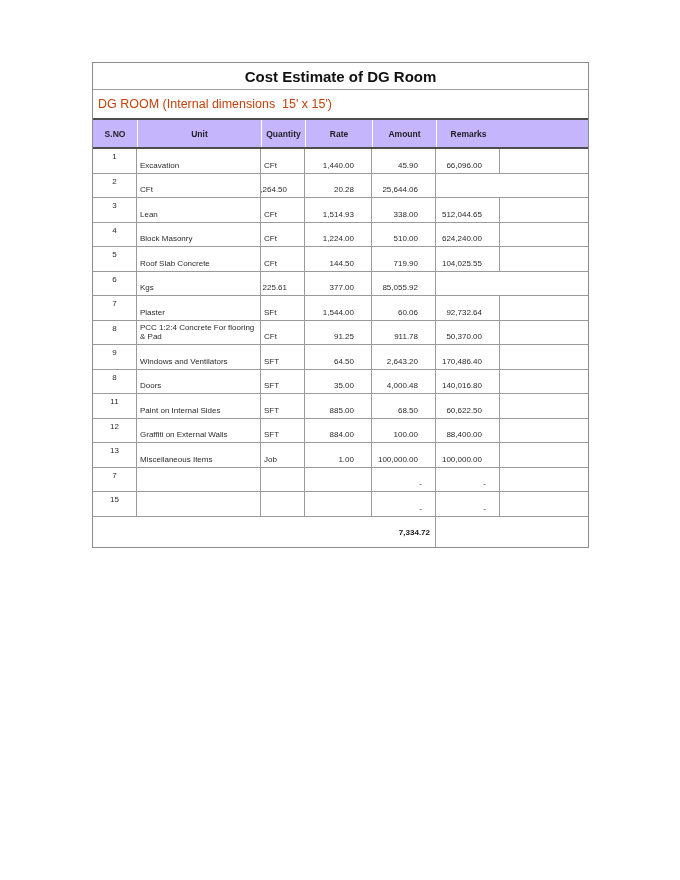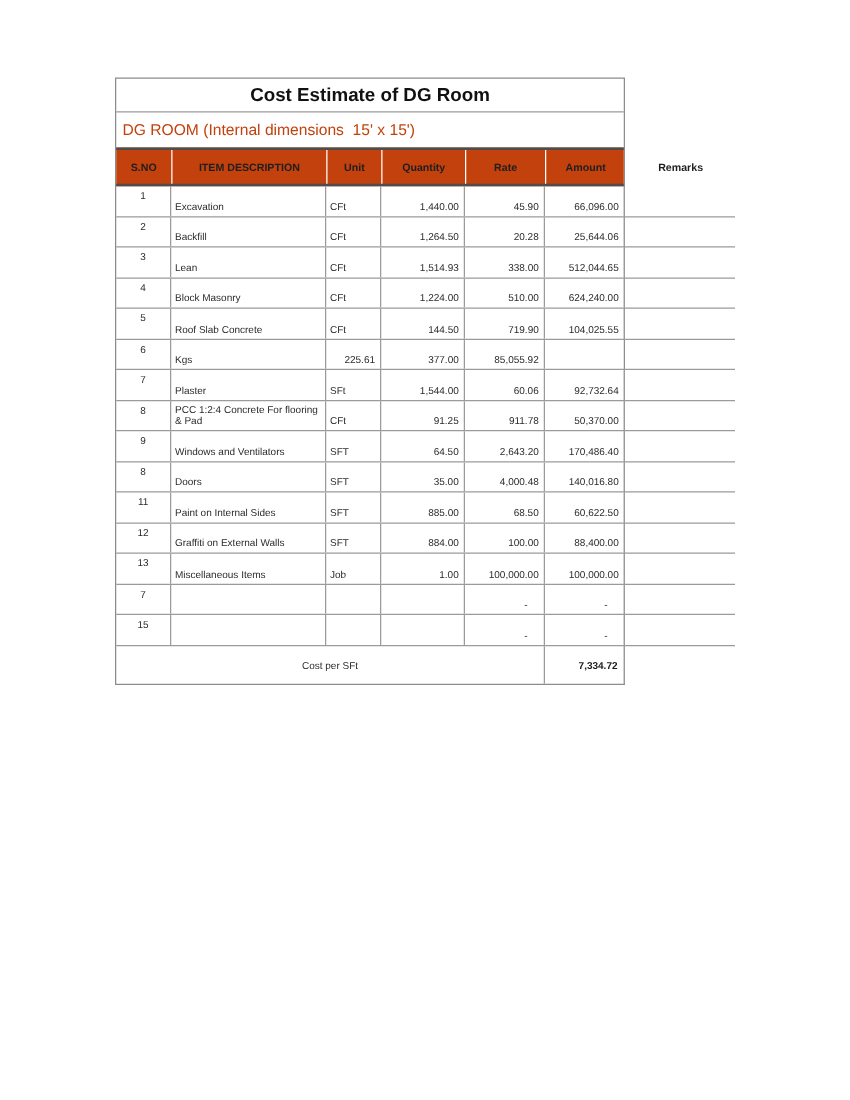--- a/index.html
+++ b/index.html
@@ -7,21 +7,21 @@
   body {
     width: 680px; height: 880px;
     position: relative;
     font-family: "Liberation Sans", sans-serif;
     color: #2b2b2b;
     overflow: hidden;
   }
   .sheet {
     position: absolute;
     left: 92px; top: 62px;
-    width: 408px;
+    width: 497px;
     border: 1px solid #8c8c8c;
     background: #ffffff;
   }
   
   .title-row {
     height: 27px;
     display: flex; align-items: center; justify-content: center;
     font-size: 15px; font-weight: bold; color: #111111;
     border-bottom: 1px solid #9b9b9b;
   }
@@ -31,21 +31,21 @@
     display: flex; align-items: center;
     padding-left: 5px;
     font-size: 12.5px; color: #c2410c;
     white-space: pre-wrap;
   }
   
   .header-row {
     height: 31px;
     display: grid;
     grid-template-columns: 44px 124px 44px 67px 64px 64px 88px;
-    background: #c2410c;
+    background: #c4b5fd;
     border-top: 2px solid #4d4d4d;
     border-bottom: 2px solid #4d4d4d;
   }
   .hcell {
     display: flex; align-items: center; justify-content: center;
     font-size: 8.5px; font-weight: bold; color: #1f1f1f;
     border-left: 1px solid #ffffff;
     text-align: center;
   }
   .hcell:first-child { border-left: none; }
@@ -63,21 +63,21 @@
   .cell {
     font-size: 8px; line-height: 9px;
     border-right: 1px solid #9b9b9b;
     overflow: hidden;
     display: flex;
   }
   .cell:last-child { border-right: none; }
   .sno   { align-items: flex-start; justify-content: center; padding-top: 3px; }
   .desc  { align-items: flex-end; padding: 0 2px 3px 3px; text-align: left; }
   .unit  { align-items: flex-end; padding: 0 0 3px 3px; }
-  .num   { align-items: flex-end; justify-content: flex-end; padding: 0 4px 3px 0; }
+  .num   { align-items: flex-end; justify-content: flex-end; padding: 0 17px 3px 0; }
   .num.dash { padding-right: 13px; }
   
   .total-row {
     display: grid;
     grid-template-columns: 343px 64px 88px;
     border-bottom: 1px solid #9b9b9b;
   }
   .total-row.last { border-bottom: none; }
   .total-row.first { height: 28px; }
   .total-row.last  { height: 30px; }
@@ -98,42 +98,40 @@
 <body>
 
 <div class="sheet">
 
   <div class="title-row">Cost Estimate of DG Room</div>
 
   <div class="subtitle-row">DG ROOM (Internal dimensions  15' x 15')</div>
 
   <div class="header-row">
     <div class="hcell">S.NO</div>
-    <div class="hcell">ITEM DESCRIPTION</div>
     <div class="hcell">Unit</div>
     <div class="hcell">Quantity</div>
     <div class="hcell">Rate</div>
     <div class="hcell">Amount</div>
     <div class="hcell">Remarks</div>
   </div>
 
   <div class="tbody" id="tbody">
     <div class="row">
       <div class="cell sno">1</div>
       <div class="cell desc">Excavation</div>
       <div class="cell unit">CFt</div>
       <div class="cell num">1,440.00</div>
       <div class="cell num">45.90</div>
       <div class="cell num">66,096.00</div>
       <div class="cell remarks"></div>
     </div>
 
     <div class="row">
       <div class="cell sno">2</div>
-      <div class="cell desc">Backfill</div>
       <div class="cell unit">CFt</div>
       <div class="cell num">1,264.50</div>
       <div class="cell num">20.28</div>
       <div class="cell num">25,644.06</div>
       <div class="cell remarks"></div>
     </div>
 
     <div class="row">
       <div class="cell sno">3</div>
       <div class="cell desc">Lean</div>
@@ -259,18 +257,17 @@
       <div class="cell unit"></div>
       <div class="cell num"></div>
       <div class="cell num dash">-</div>
       <div class="cell num dash">-</div>
       <div class="cell remarks"></div>
     </div>
   </div>
 
 
   <div class="total-row last">
-    <div class="total-label">Cost per SFt</div>
     <div class="total-amount">7,334.72</div>
     <div class="total-remarks"></div>
   </div>
 
 </div>
 
 </body></html>

